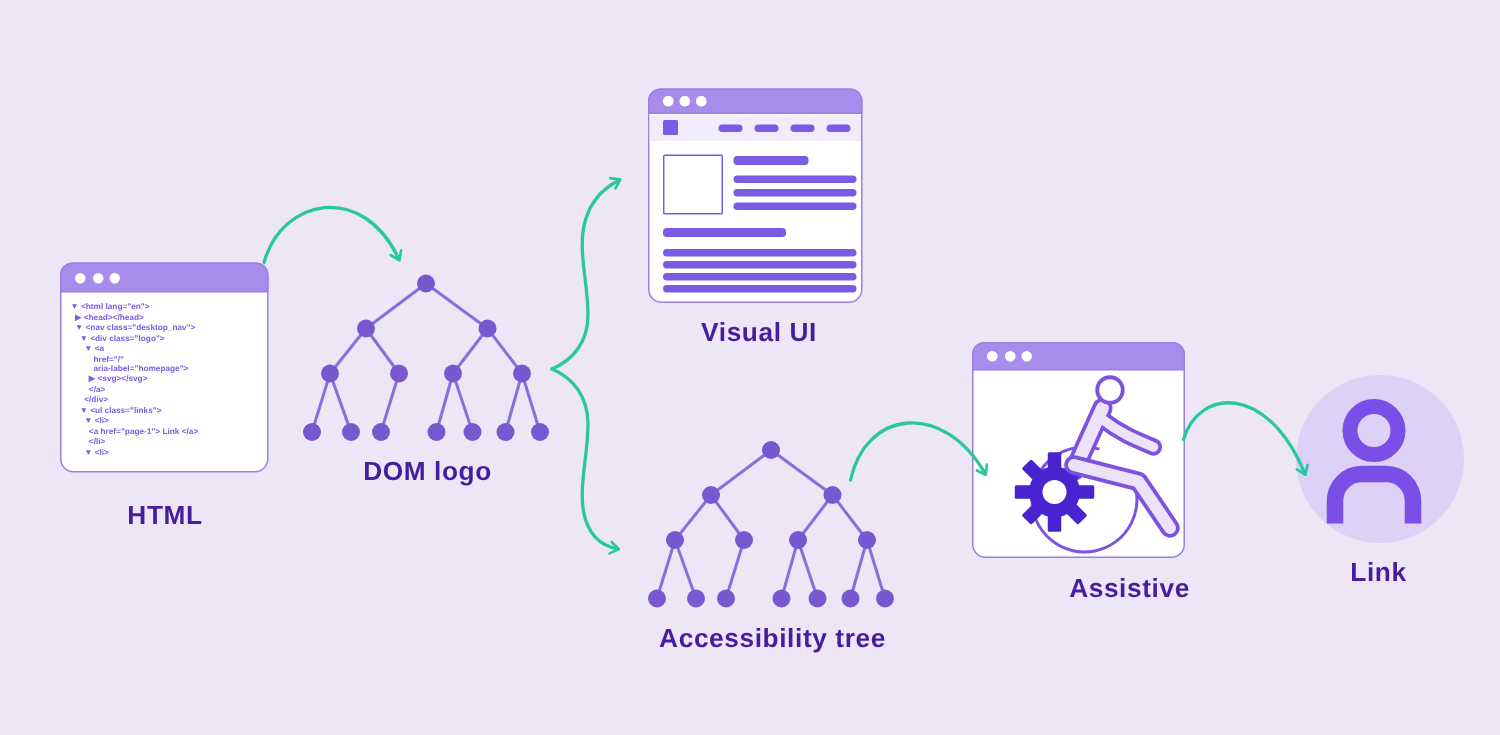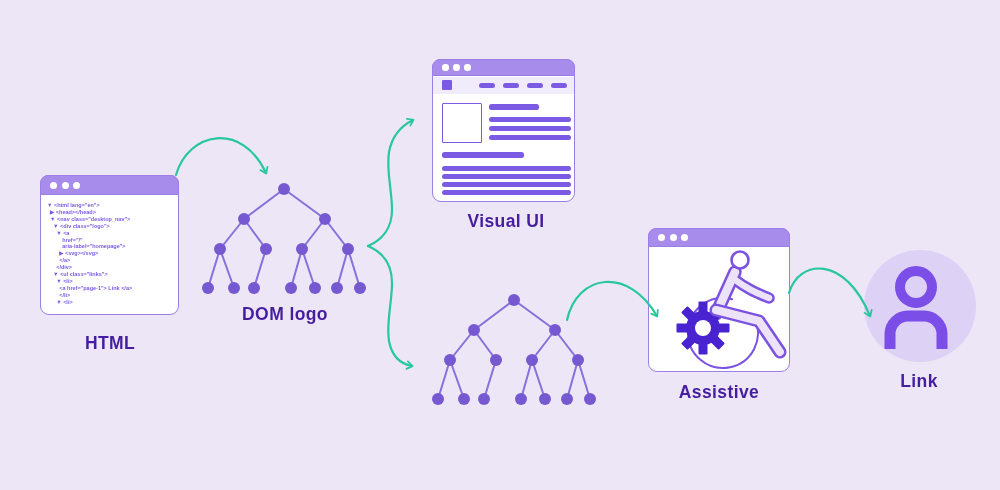--- a/index.html
+++ b/index.html
@@ -37,21 +37,21 @@
   
   svg.tree { position:absolute; overflow:visible; }
   svg.tree line { stroke:#8670da; stroke-width:2; }
   svg.tree circle { fill:#7659d1; }
   .tree-dom { left:195px; top:175px; }
   .tree-a11y { left:425px; top:286px; }
 
   
   .lbl { position:absolute; color:#451d9e; font-weight:bold; font-size:17.5px; letter-spacing:0.4px;
          text-align:right; transform:translateX(-50%); white-space:nowrap; }
-  .lbl-2line { line-height:26px; }
+  .lbl-2line { line-height:26px;margin-left:34px; }
 
   
   .user-circle { position:absolute; left:864px; top:250px; width:112px; height:112px; border-radius:50%; background:#ddd1f5; }
   .user-icon { position:absolute; inset:0; overflow:visible; }
 
   
   svg.arrows { position:absolute; inset:0; pointer-events:none; }
   svg.arrows path.flow { fill:none; stroke:#28c79e; stroke-width:2.2; stroke-linecap:round; }
 
   svg.at-icon { position:absolute; inset:0; overflow:visible; }
@@ -168,20 +168,21 @@
       <circle cx="107" cy="74" r="6"></circle>
       <circle cx="153" cy="74" r="6"></circle>
       <circle cx="13" cy="113" r="6"></circle>
       <circle cx="39" cy="113" r="6"></circle>
       <circle cx="59" cy="113" r="6"></circle>
       <circle cx="96" cy="113" r="6"></circle>
       <circle cx="120" cy="113" r="6"></circle>
       <circle cx="142" cy="113" r="6"></circle>
       <circle cx="165" cy="113" r="6"></circle>
     </svg>
+  <div class="lbl" style="left:515px; top:415px;">Accessibility tree</div>
 
   <div class="window win-at">
     <div class="titlebar">
       <span class="dot"></span>
       <span class="dot"></span>
       <span class="dot"></span>
     </div>
     <svg class="at-icon" width="142" height="144" viewBox="0 0 142 144">
 
       <path d="M105.7,89.2 A35,35 0 1 1 83.1,70.2" fill="none" stroke="#7c52e0" stroke-width="2" stroke-linecap="round"></path>

